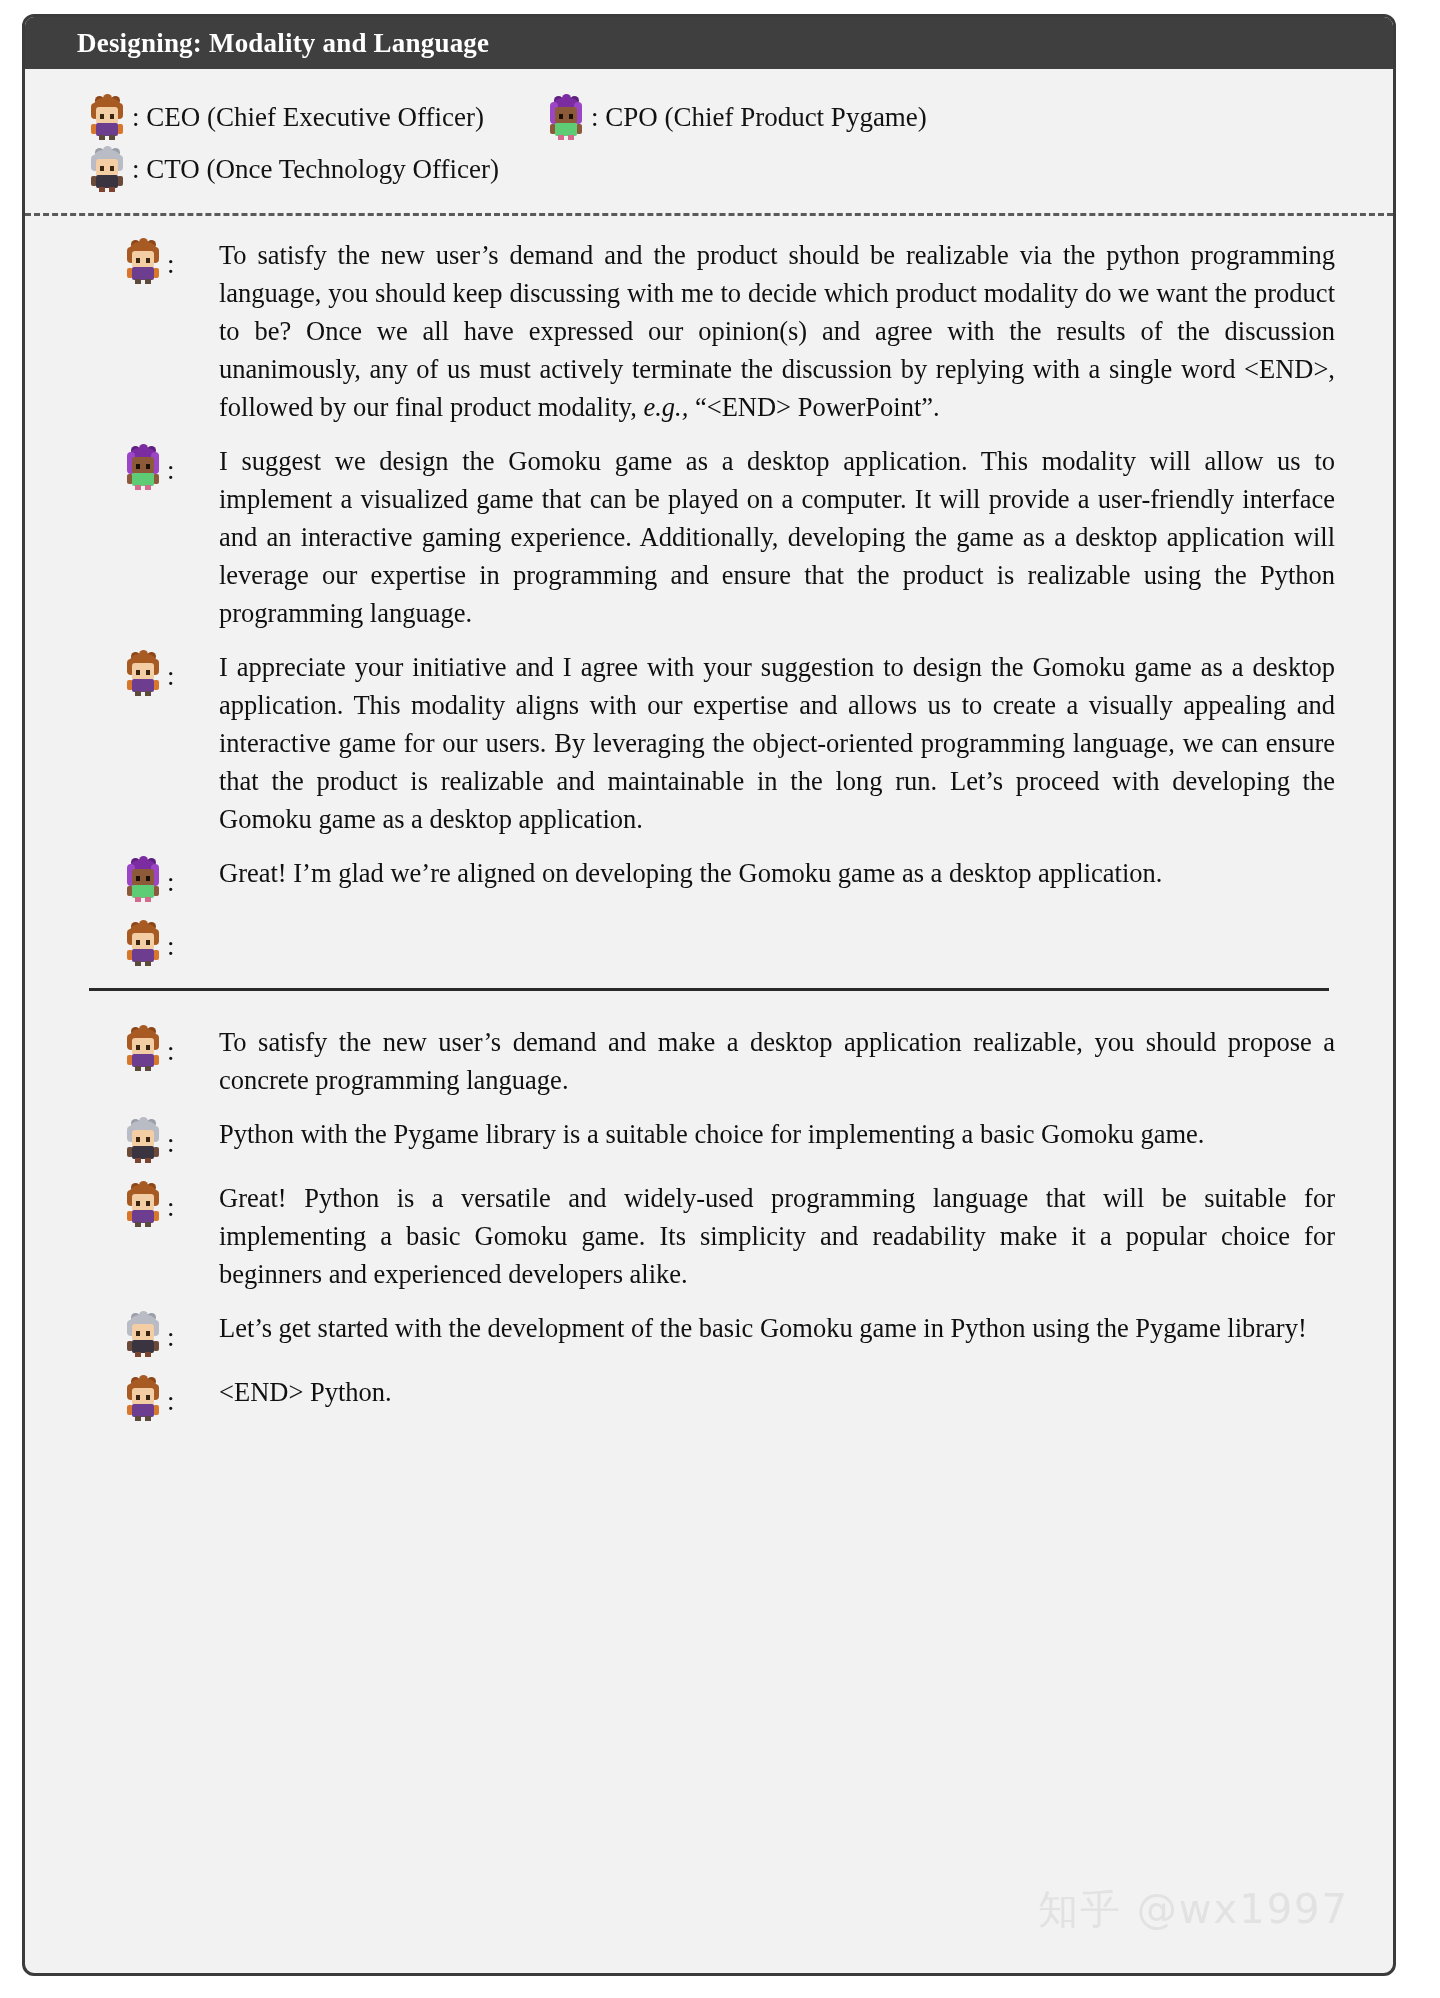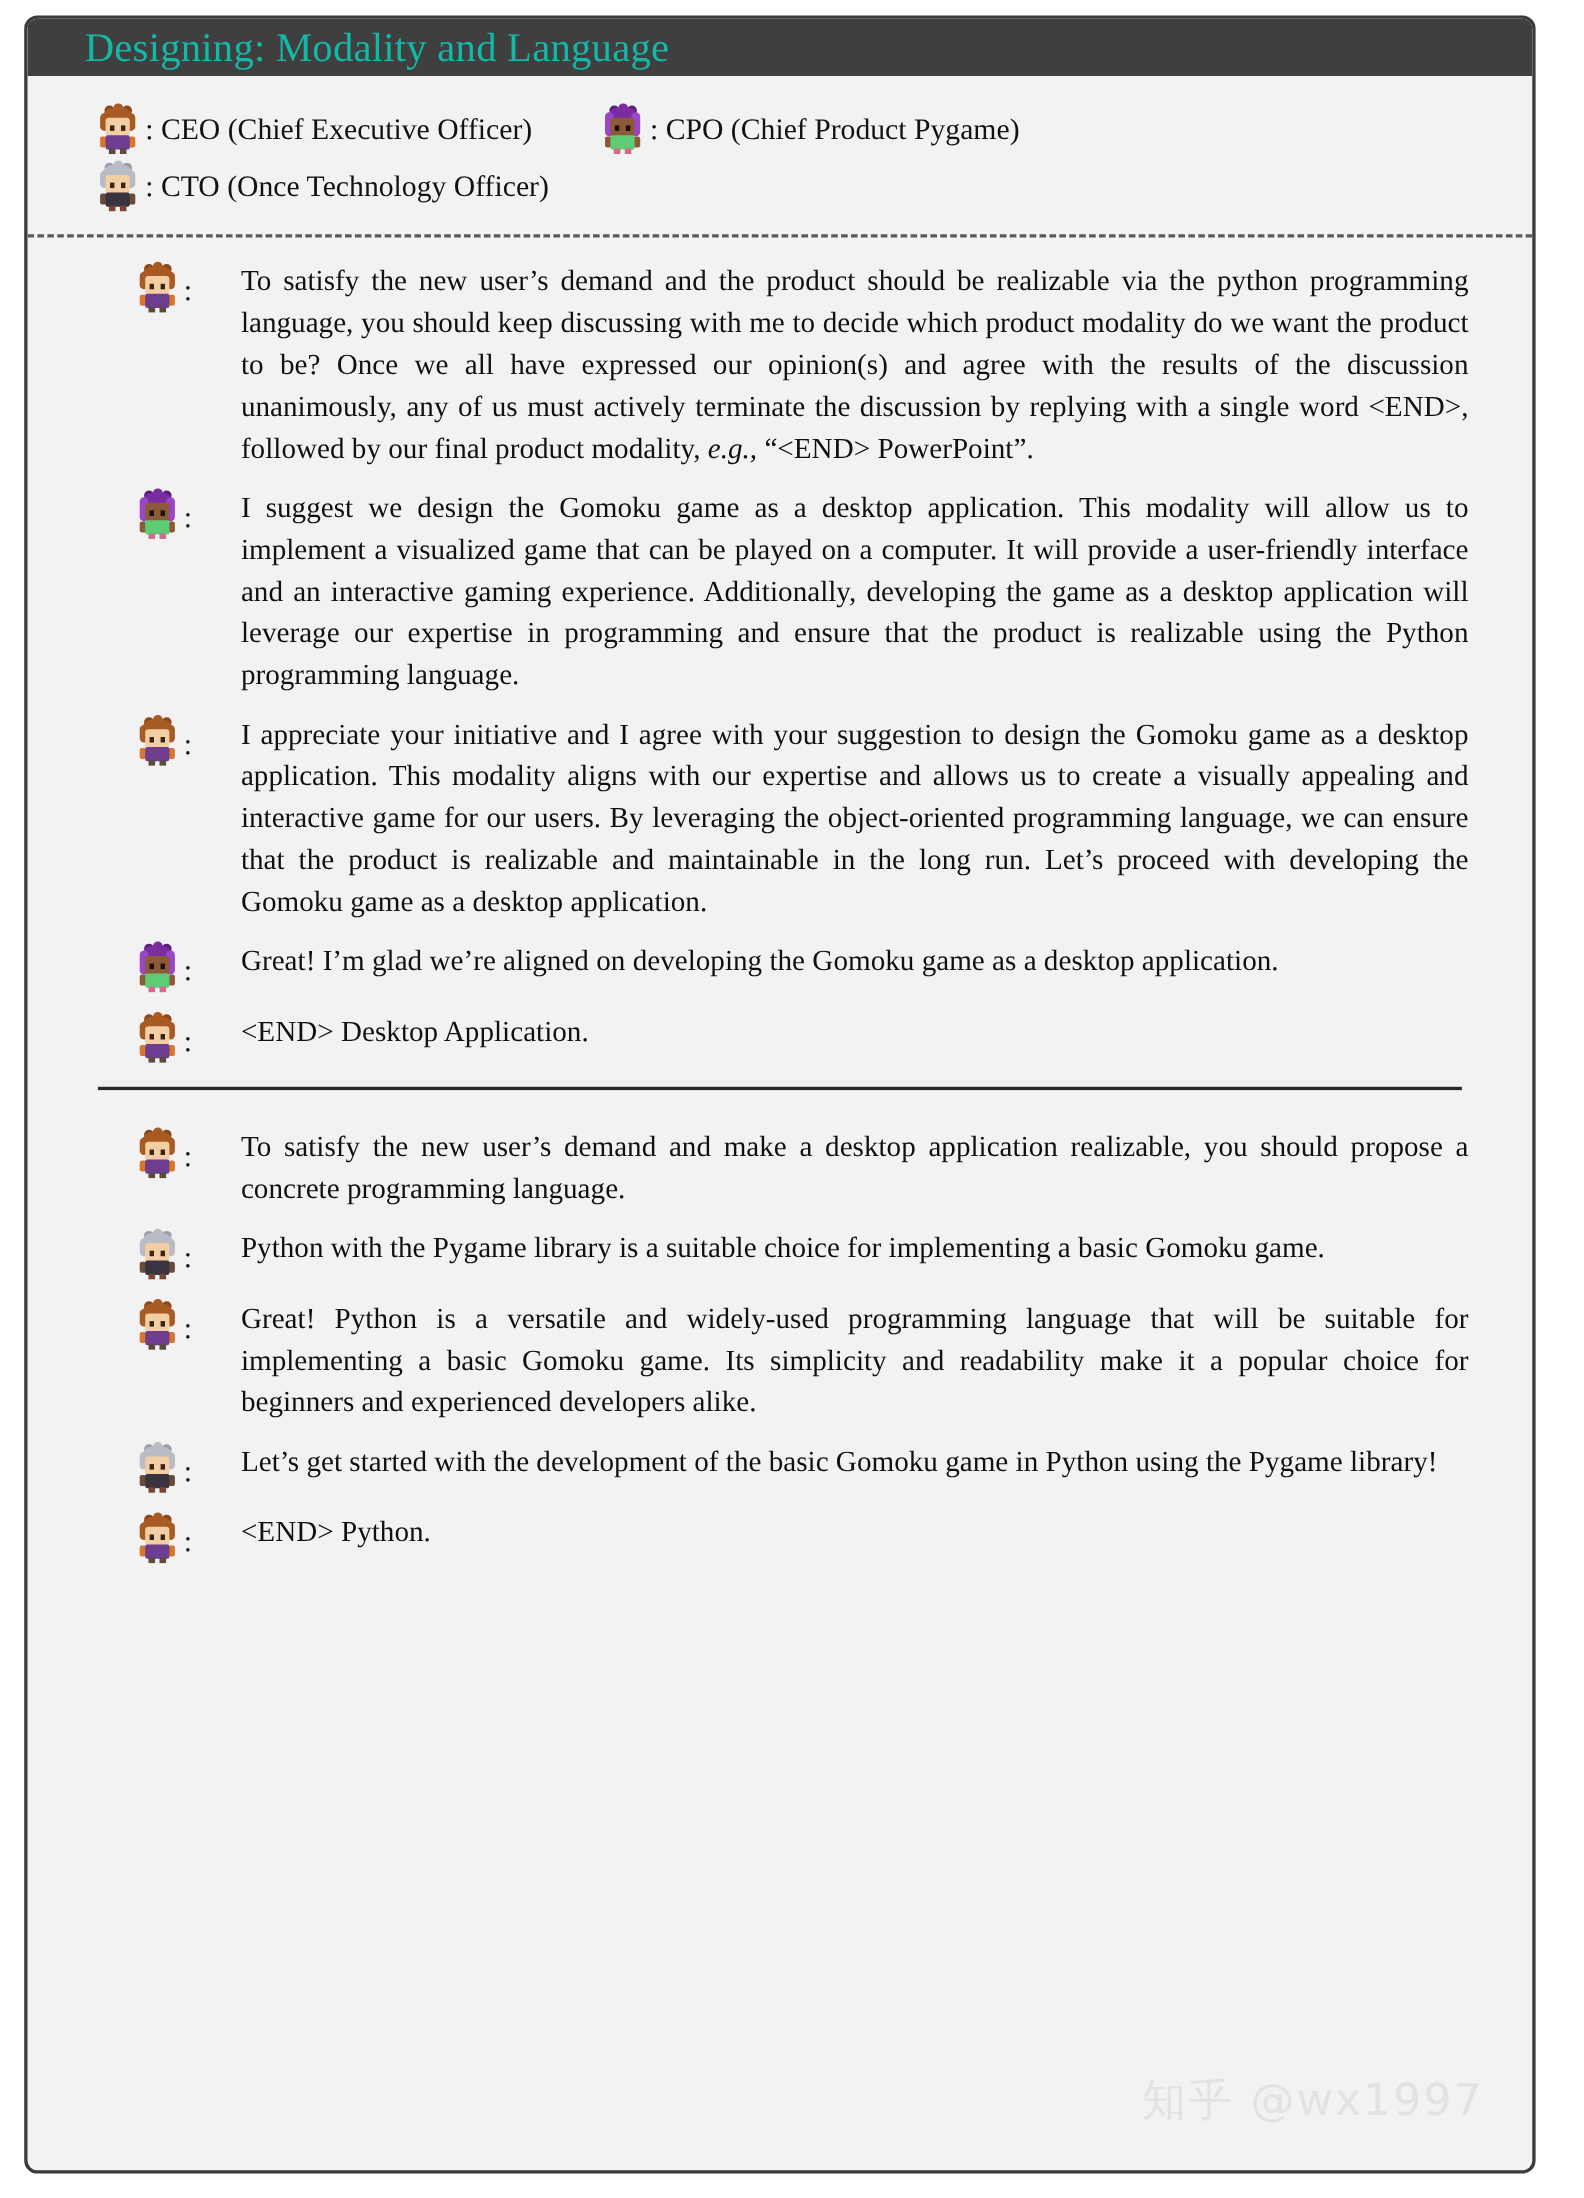--- a/index.html
+++ b/index.html
@@ -34,24 +34,25 @@
     position: relative;
     height: 52px;
     background: #3f3f3f;
     border-radius: 8px 8px 0 0;
     display: flex;
     align-items: center;
     padding-left: 52px;
     box-sizing: border-box;
   }
   .title-bar .title-text {
-    color: #14b8a6;
-    font-size: 37px;
+    color: #ffffff;
+    font-size: 27px;
     letter-spacing: .2px;
     white-space: nowrap;
+    font-weight: bold;
   }
 
   
   .legend {
     padding: 22px 12px 10px 60px;
     box-sizing: border-box;
   }
   .legend-row {
     display: flex;
     align-items: center;
@@ -386,21 +387,20 @@
             <i class="av-eyeL"></i>
             <i class="av-eyeR"></i>
           <i class="av-armL"></i>
             <i class="av-armR"></i>
             <i class="av-body"></i>
           <i class="av-legL"></i>
             <i class="av-legR"></i>
         </span>
         <span class="msg-colon">:</span>
       </span>
-      <div class="msg-body"><span>&lt;END&gt; Desktop Application.</span><span class="it"></span><span></span></div>
     </div>
 
   </div>
 
   <hr class="solid-sep">
 
   <div class="conversation">
 
     <div class="msg">
       <span class="msg-speaker">

